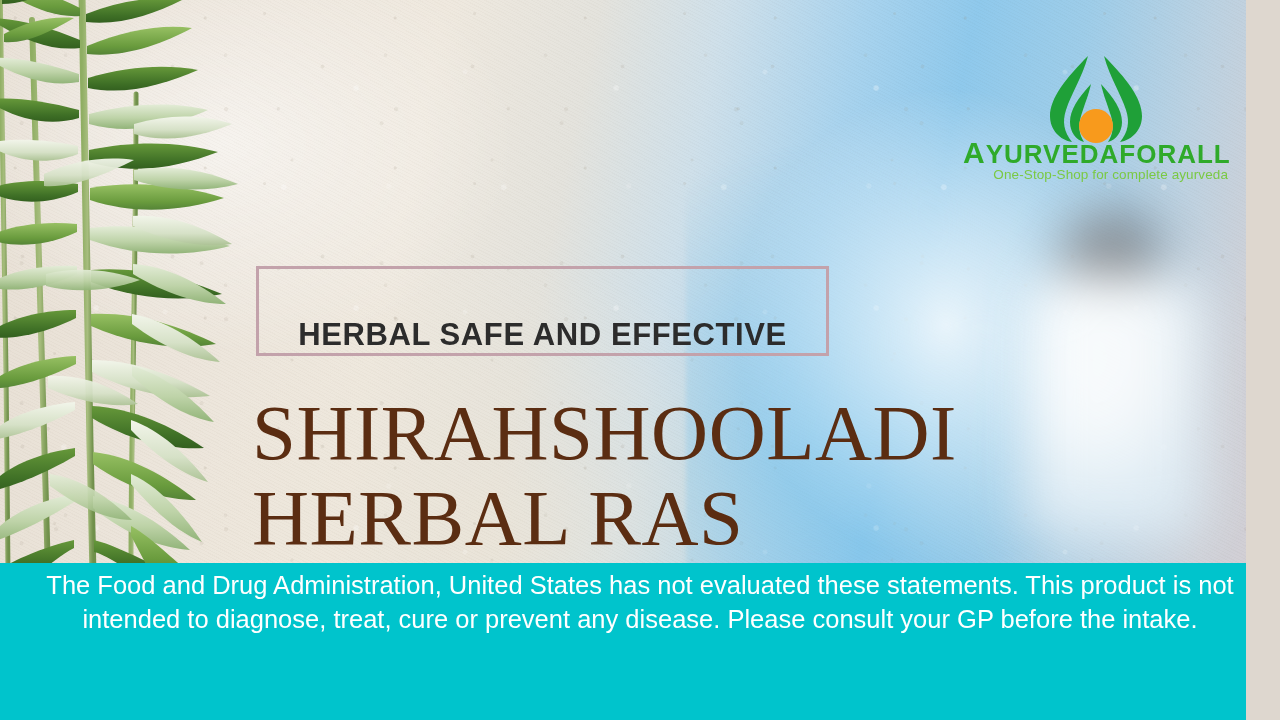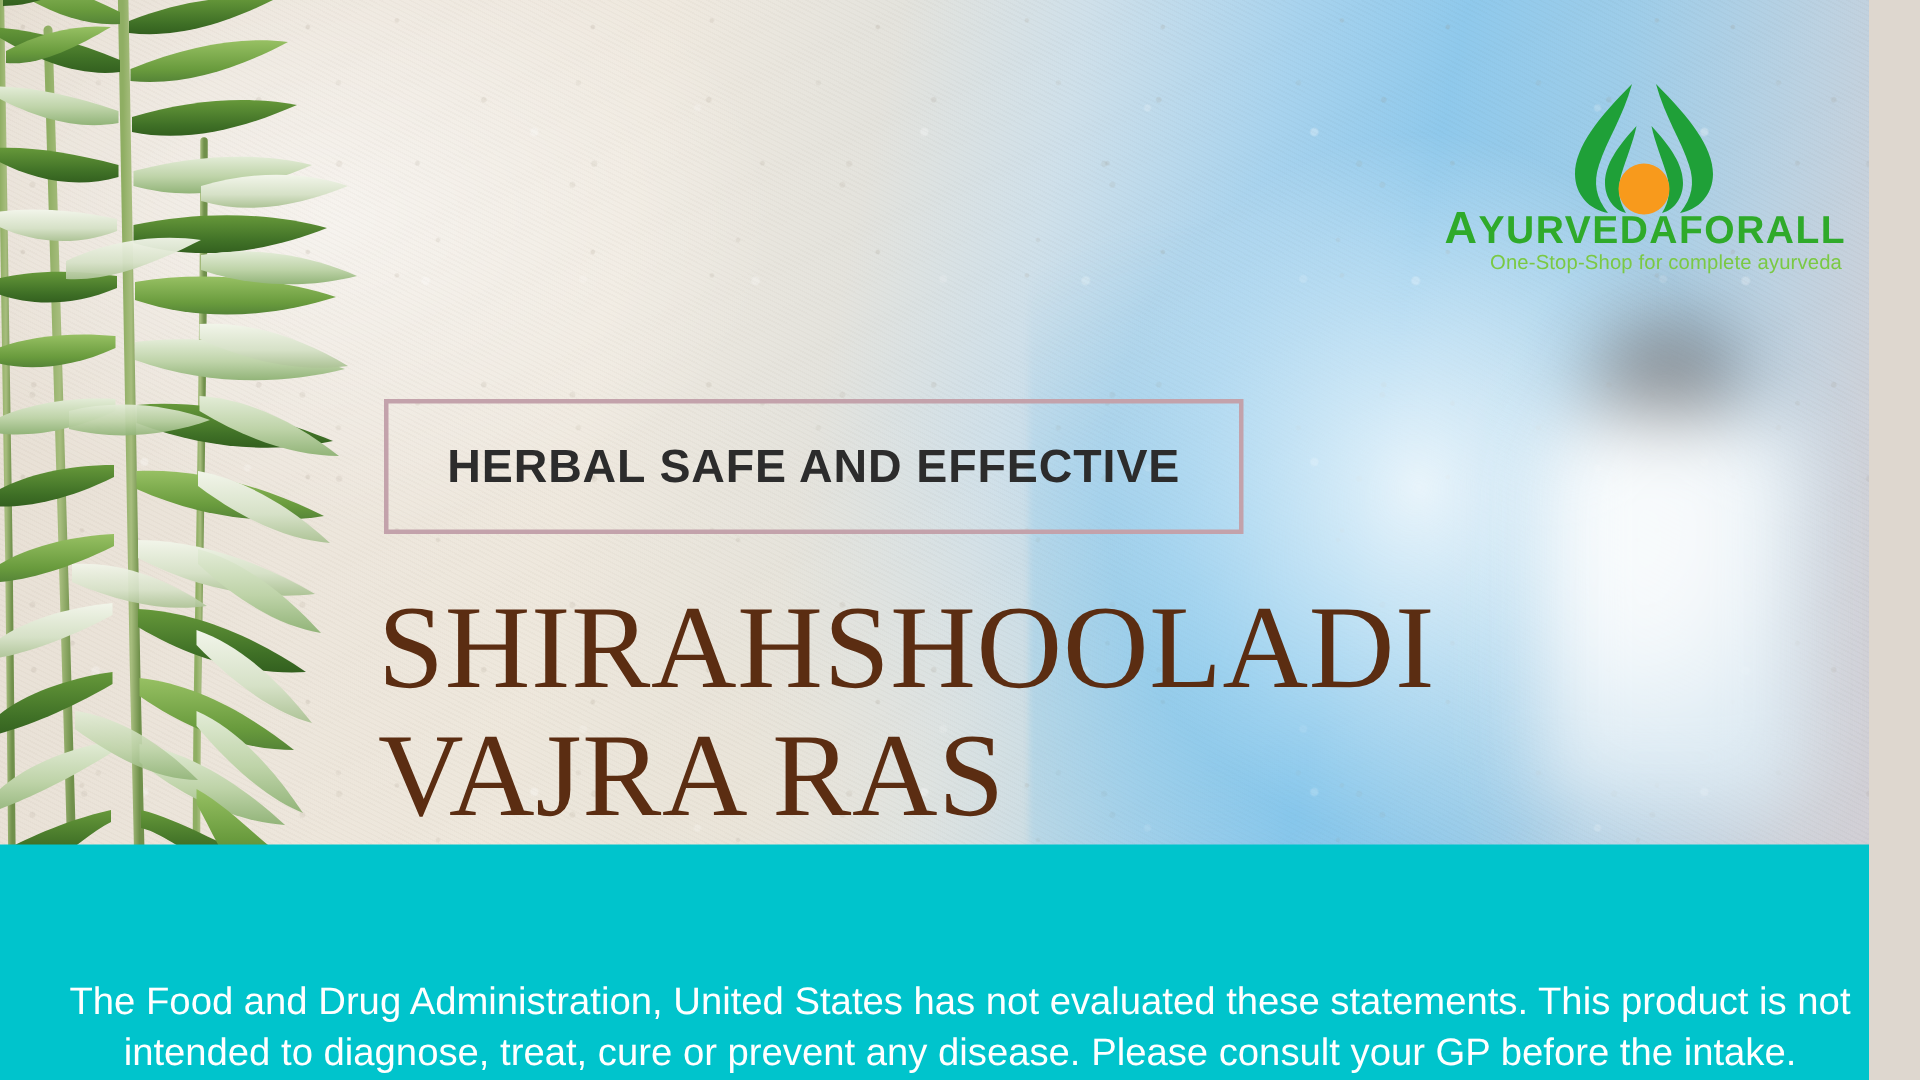--- a/index.html
+++ b/index.html
@@ -117,21 +117,21 @@
     font-size:13.5px;
     letter-spacing:.1px;
     color:#7ac943;
     line-height:1;
   }
 
   
   .eyebrow-box {
     position:absolute; left:256px; top:266px; width:573px; height:90px;
     border:3px solid #c3a2ab;
-    display:flex; align-items:center; justify-content:center;
+    display:flex; align-items:flex-end; justify-content:center;
   }
   .eyebrow-text {
     font-family:"Liberation Sans", sans-serif;
     font-weight:bold;
     font-size:31px;
     letter-spacing:.6px;
     color:#2c2c2c;
     white-space:nowrap;
   }
 
@@ -142,21 +142,21 @@
     color:#5b2d12;
     line-height:.98;
   }
   .title-line { font-size:79px; letter-spacing:.5px; white-space:nowrap; display:block;margin-top:36px; }
   .title-line.l2 { margin-top:8px; }
 
   
   .disclaimer {
     position:absolute; left:0; bottom:0; width:1280px; height:157px;
     background:#00c4cc;
-    display:flex; align-items:flex-end; justify-content:center;
+    display:flex; align-items:flex-start; justify-content:center;
     padding:6px 26px 0 26px;
   }
   .disclaimer-text {
     font-family:"Liberation Sans", sans-serif;
     font-size:25.5px;
     line-height:1.33;
     color:#ffffff;
     text-align:center;
     max-width:1232px;
   }
@@ -284,20 +284,20 @@
     <div class="logo-word"><span class="cap">A</span><span>YURVEDAFORALL</span></div>
     <div class="logo-tag">One-Stop-Shop for complete ayurveda</div>
   </div>
 
   <div class="eyebrow-box">
     <span class="eyebrow-text">HERBAL SAFE AND EFFECTIVE</span>
   </div>
 
   <div class="title">
     <span class="title-line l1">SHIRAHSHOOLADI</span>
-    <span class="title-line l2">VAJRA RAS</span>
+    <span class="title-line l2">HERBAL RAS</span>
   </div>
 
   <div class="disclaimer">
     <p class="disclaimer-text">The Food and Drug Administration, United States has not evaluated these statements. This product is not intended to diagnose, treat, cure or prevent any disease. Please consult your GP before the intake.</p>
   </div>
 
 </div>
 
 </body></html>

